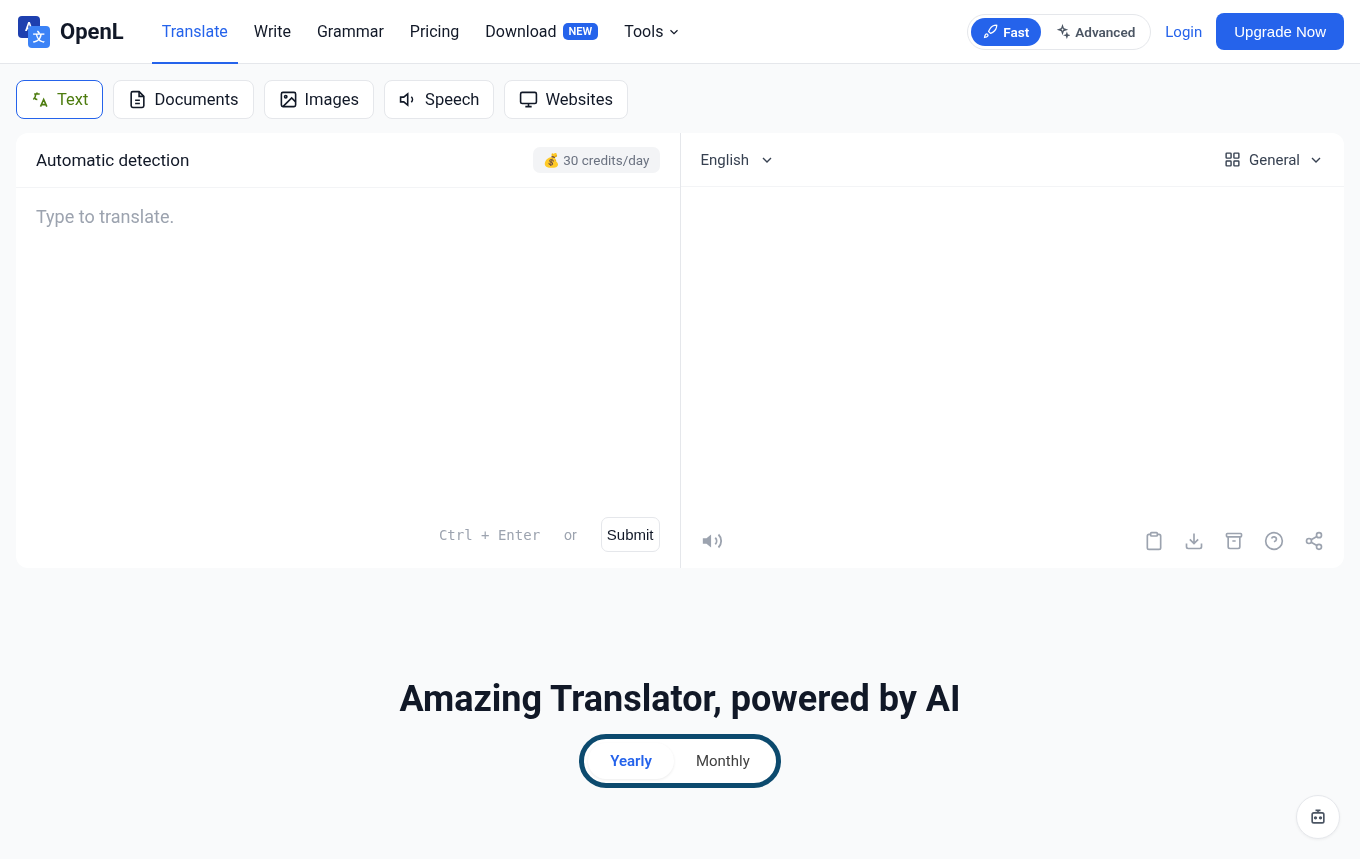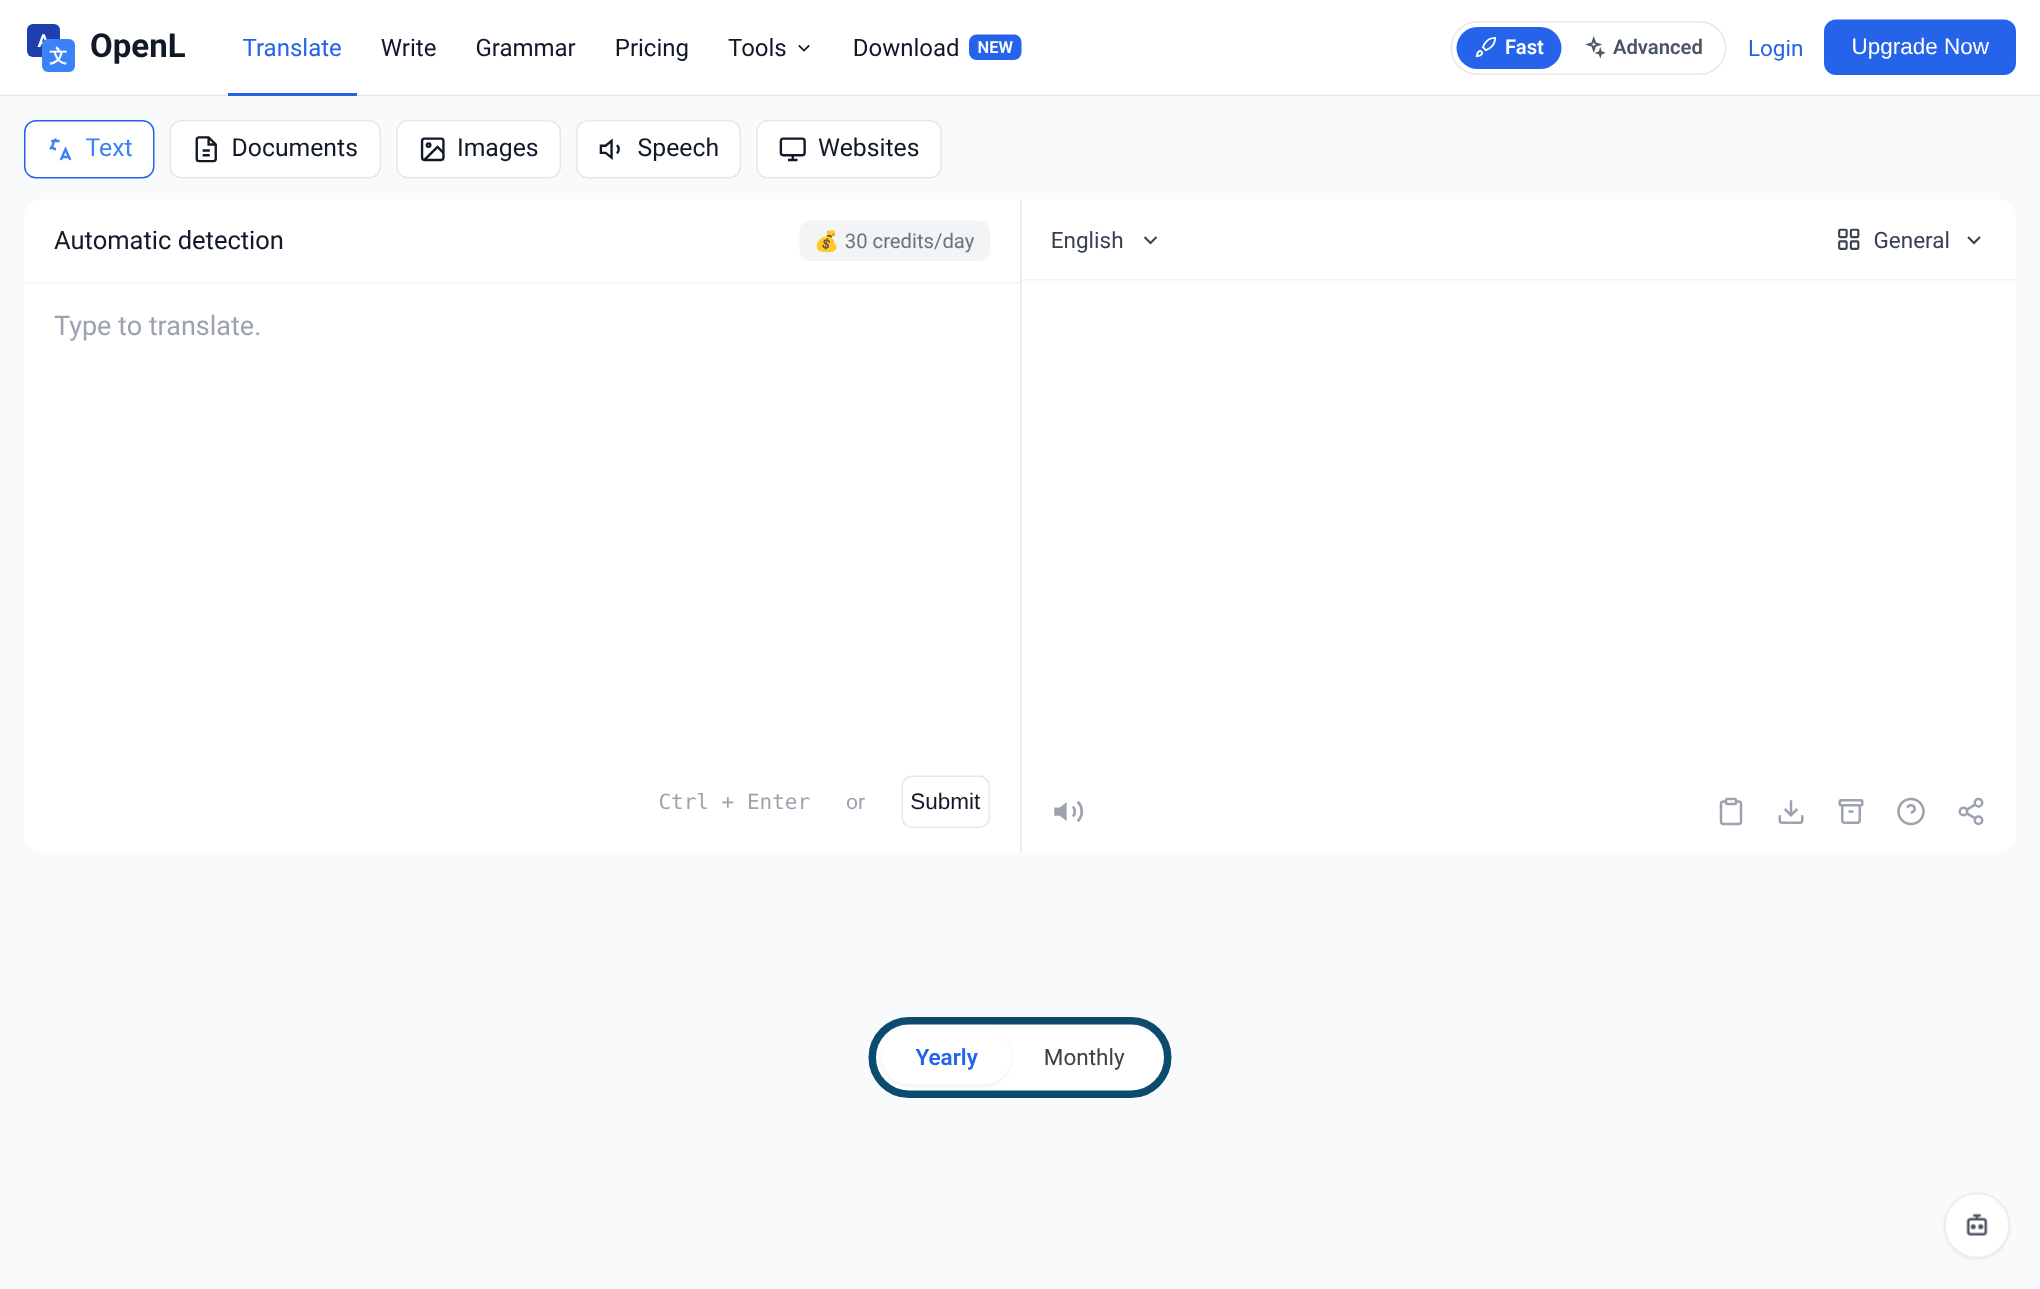--- a/index.html
+++ b/index.html
@@ -142,21 +142,21 @@
       padding: 9px 14px;
       border: 1px solid #e5e7eb;
       border-radius: 8px;
       background: #fff;
       font-size: 16.5px;
       color: #111827;
       cursor: pointer;
     }
     .type-tab.active {
       border-color: #2563eb;
-      color: #3b82f6;
+      color: #4d7c0f;
     }
     .type-tab svg {
       width: 19px;
       height: 19px;
     }
     
     
     .translator-box {
       background: #fff;
       border-radius: 12px;
@@ -336,28 +336,28 @@
     </svg>
     <span class="logo-text">OpenL</span>
   </div>
 
   <nav class="nav">
     <div class="nav-item active">Translate</div>
     <div class="nav-item">Write</div>
     <div class="nav-item">Grammar</div>
     <div class="nav-item">Pricing</div>
     <div class="nav-item">
+      <span>Download</span>
+      <span class="new-badge">NEW</span>
+    </div>
+    <div class="nav-item">
       <span>Tools</span>
       <svg class="nav-chevron" width="14" height="14" viewBox="0 0 24 24" fill="none" stroke="currentColor" stroke-width="2">
           <path d="M6 9l6 6 6-6"></path>
         </svg>
-    </div>
-    <div class="nav-item">
-      <span>Download</span>
-      <span class="new-badge">NEW</span>
     </div>
   </nav>
 
   <div class="header-right">
     <div class="mode-toggle">
       <div class="mode-btn active">
         <svg width="15" height="15" viewBox="0 0 24 24" fill="none" stroke="currentColor" stroke-width="2">
             <path d="M4.5 16.5c-1.5 1.26-2 5-2 5s3.74-.5 5-2c.71-.84.7-2.13-.09-2.91a2.18 2.18 0 0 0-2.91-.09z"></path>
             <path d="m12 15-3-3a22 22 0 0 1 2-3.95A12.88 12.88 0 0 1 22 2c0 2.72-.78 7.5-6 11a22.35 22.35 0 0 1-4 2z"></path>
           </svg>
@@ -495,20 +495,21 @@
                 <circle cx="18" cy="19" r="3"></circle>
                 <path d="M8.59 13.51l6.83 3.98M15.41 6.51l-6.82 3.98"></path>
               </svg>
           </div>
         </div>
       </div>
     </div>
   </div>
 
   <div class="hero">
+    <h1 class="hero-title">Amazing Translator, powered by AI</h1>
     <div class="period-toggle">
       <div class="period-btn active">Yearly</div>
       <div class="period-btn">Monthly</div>
     </div>
   </div>
 </div>
 
 <div class="float-btn">
   <svg width="20" height="20" viewBox="0 0 24 24" fill="none" stroke="currentColor" stroke-width="2">
       <rect x="5" y="7" width="14" height="12" rx="2"></rect>

